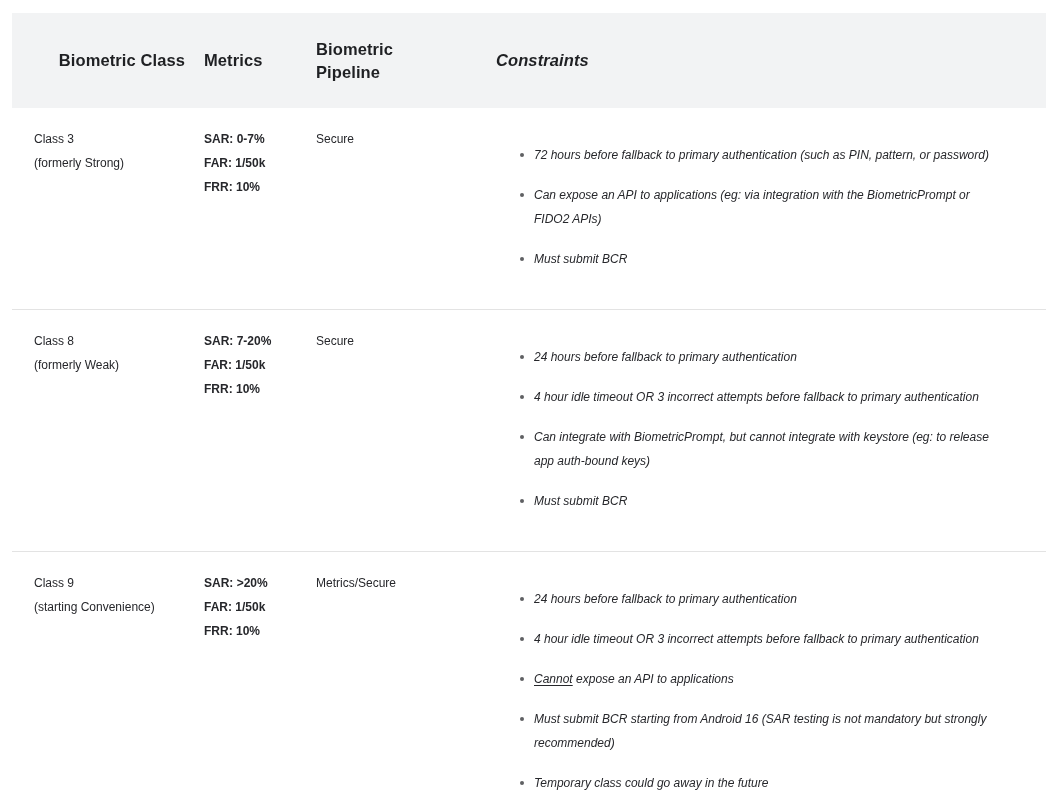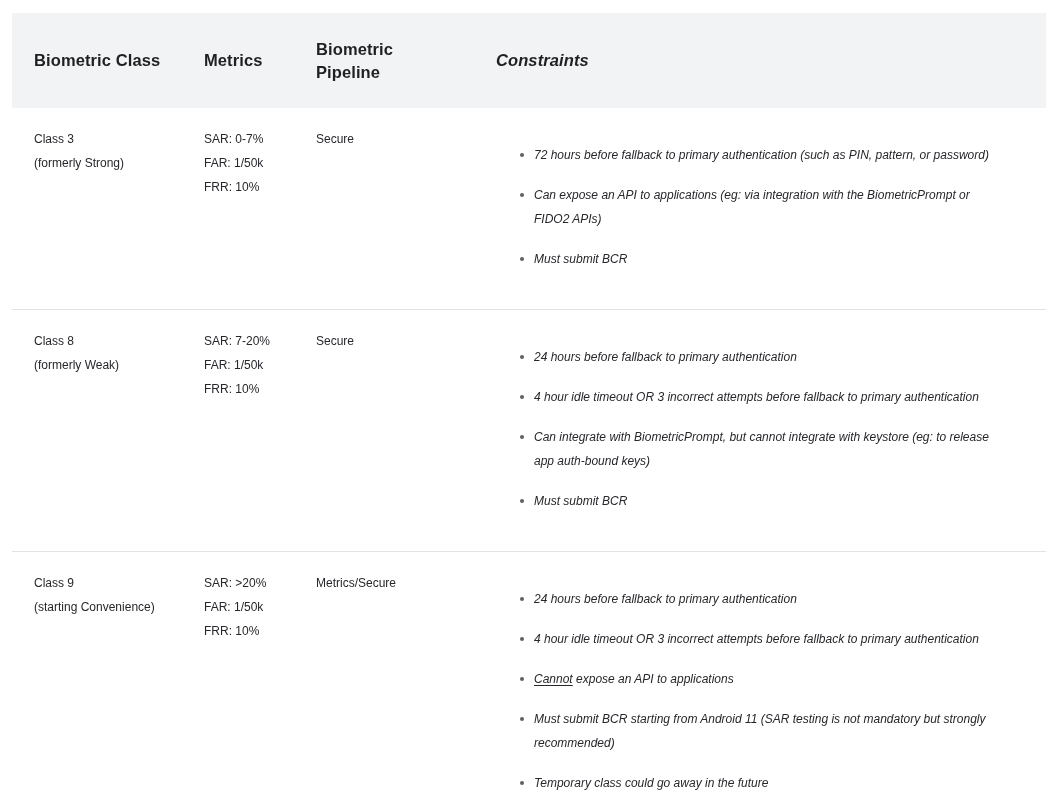--- a/index.html
+++ b/index.html
@@ -43,21 +43,21 @@
     padding: 0;
     height: 95px;
     border: 0;
   }
 
   th .th-inner {
     padding-left: 22px;
     padding-right: 8px;
     line-height: 23px;
   }
-  th.col-class .th-inner  { padding-left: 22px; }
+  th.col-class .th-inner  { padding-left: 22px; text-align: right; }
   th.col-metrics .th-inner { padding-left: 11px; }
   th.col-pipeline .th-inner { padding-left: 9px; }
   th.col-constraints .th-inner { padding-left: 9px; }
 
   
   .col-class       { width: 181px; }
   .col-metrics     { width: 114px; }
   .col-pipeline    { width: 180px; }
   .col-constraints { width: 559px; font-style: italic; }
 
@@ -76,21 +76,21 @@
   table.biometric-table tbody tr:last-child td {
     border-bottom: 1px solid #e3e3e3;
   }
 
   .cell {
     padding-top: 19px;
     padding-bottom: 22px;
     padding-right: 10px;
   }
   td.col-class .cell       { padding-left: 22px; }
-  td.col-metrics .cell     { padding-left: 11px; padding-right: 28px; }
+  td.col-metrics .cell     { padding-left: 11px; padding-right: 28px; font-weight: bold; }
   td.col-pipeline .cell    { padding-left: 9px; }
   td.col-constraints .cell { padding-left: 9px; padding-right: 40px; }
 
   .metric-line { display: block; white-space: normal; }
 
   ul.constraints {
     list-style: none;
     margin: 16px;
     padding: 0;
   }
@@ -200,21 +200,21 @@
           </td>
           <td class="col-pipeline">
             <div class="cell">Metrics/Secure</div>
           </td>
           <td class="col-constraints">
             <div class="cell">
               <ul class="constraints">
                 <li>24 hours before fallback to primary authentication</li>
                 <li>4 hour idle timeout OR 3 incorrect attempts before fallback to primary authentication</li>
                 <li><span class="u-underline">Cannot</span><span> expose an API to applications</span></li>
-                <li>Must submit BCR starting from Android 11 (SAR testing is not mandatory but strongly recommended)</li>
+                <li>Must submit BCR starting from Android 16 (SAR testing is not mandatory but strongly recommended)</li>
                 <li>Temporary class could go away in the future</li>
               </ul>
             </div>
           </td>
         </tr>
       </tbody>
   </table>
 </div>
 
 </body></html>

